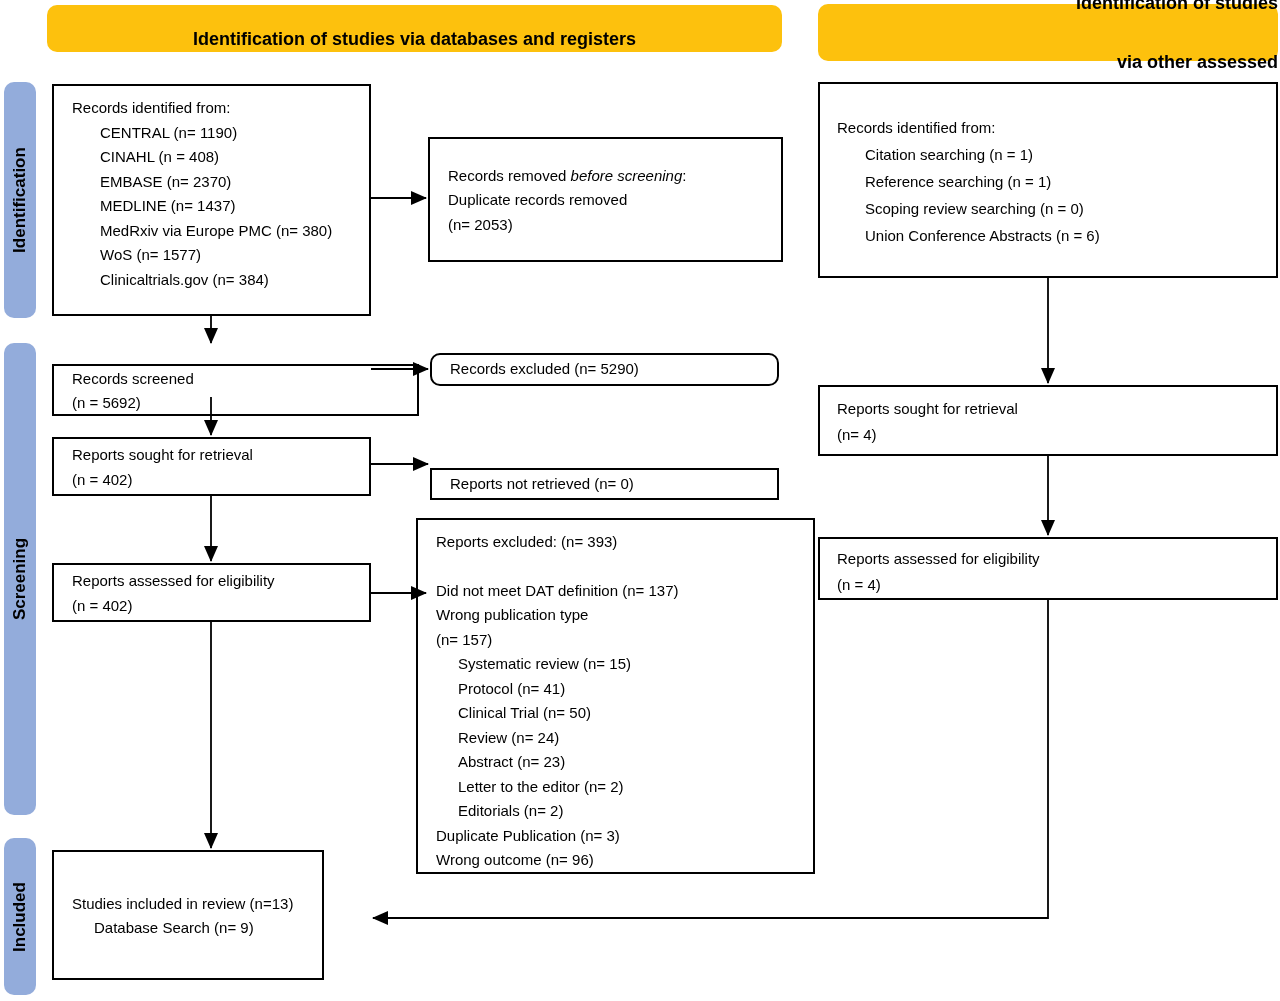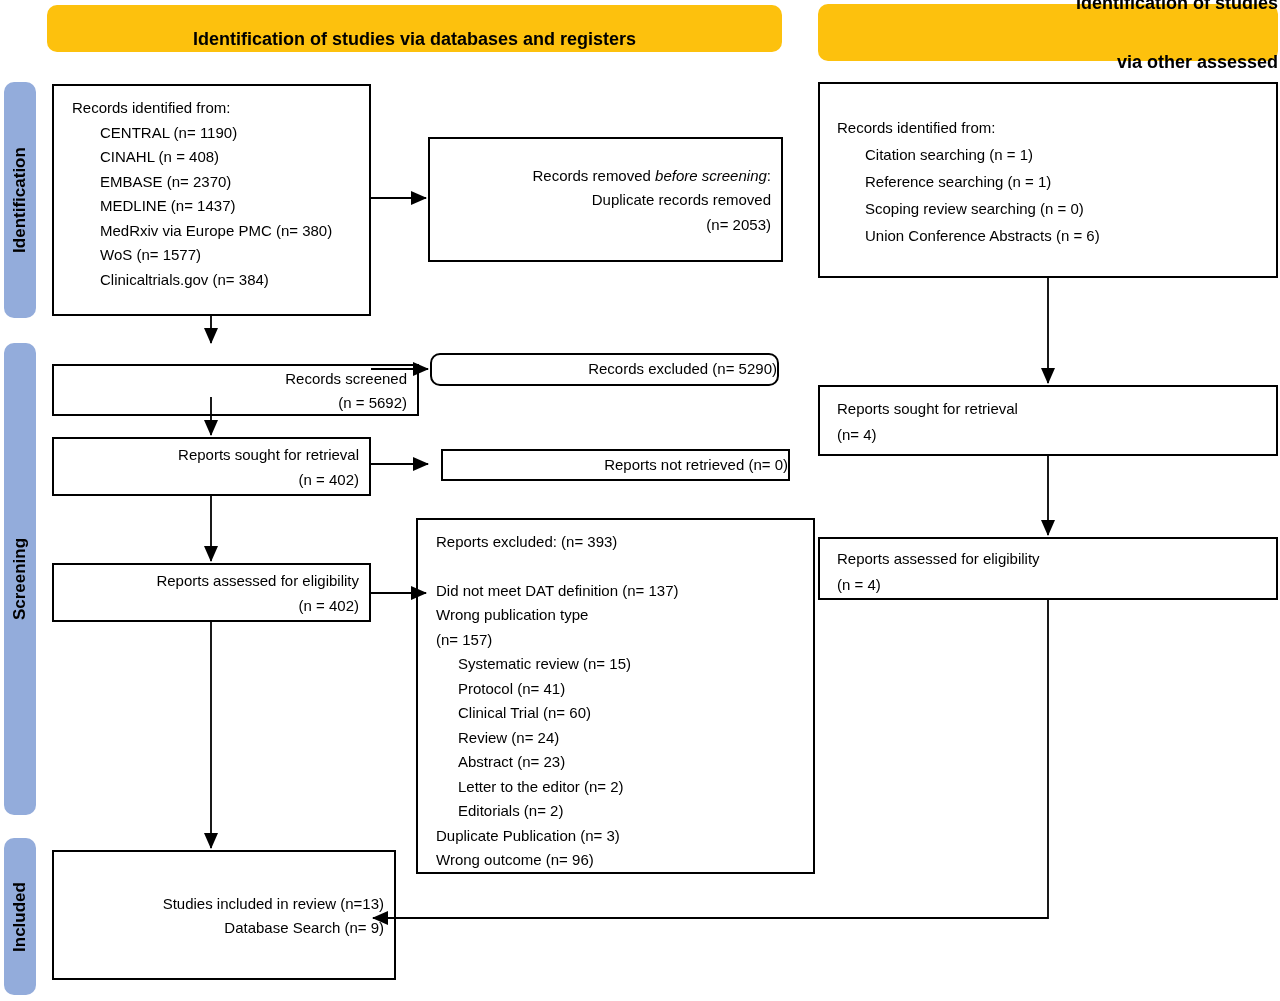--- a/index.html
+++ b/index.html
@@ -37,21 +37,21 @@
     font-weight:bold;font-size:17px;
   }
   .box{
     position:absolute;
     box-sizing:border-box;
     border:2px solid var(--line-black);
     background:#fff;
     font-size:15px;line-height:24.5px;
   }
   .pad{padding:10px 10px 8px 18px;}
-  .vcenter{display:flex;flex-direction:column;justify-content:center;text-align:right;}
+  .vcenter{display:flex;flex-direction:column;justify-content:center;}
   .ind1{padding-left:28px;}
   .ind2{padding-left:22px;}
   .gap{height:24px;}
   #arrows{position:absolute;left:0;top:0;pointer-events:none;}
   .it{font-style:italic;}
 </style>
 </head>
 <body>
 
 <div id="page">
@@ -93,48 +93,48 @@
   <div class="box pad vcenter" style="left:52px;top:437px;width:319px;height:59px;">
     <div>Reports sought for retrieval</div>
     <div>(n = 402)</div>
   </div>
 
   <div class="box pad vcenter" style="left:52px;top:563px;width:319px;height:59px;">
     <div>Reports assessed for eligibility</div>
     <div>(n = 402)</div>
   </div>
 
-  <div class="box pad vcenter" style="left:52px;top:850px;width:344px;height:130px;">
+  <div class="box pad vcenter" style="left:52px;top:850px;width:272px;height:130px;">
     <div>Studies included in review (n=13)</div>
     <div class="ind2">Database Search (n= 9)</div>
   </div>
 
   <div class="box pad vcenter" style="left:428px;top:137px;width:355px;height:125px;">
     <div><span>Records removed </span><span class="it">before screening</span><span>:</span></div>
     <div>Duplicate records removed</div>
     <div>(n= 2053)</div>
   </div>
 
   <div class="box vcenter" style="left:430px;top:353px;width:349px;height:33px;padding-left:18px;border-radius:10px;">
     <div>Records excluded (n= 5290)</div>
   </div>
 
-  <div class="box vcenter" style="left:430px;top:449px;width:349px;height:32px;padding-left:18px;margin-left:11px;">
+  <div class="box vcenter" style="left:430px;top:468px;width:349px;height:32px;padding-left:18px;">
     <div>Reports not retrieved (n= 0)</div>
   </div>
 
   <div class="box pad" style="left:416px;top:518px;width:399px;height:356px;">
     <div>Reports excluded: (n= 393)</div>
     <div class="gap"></div>
     <div>Did not meet DAT definition (n= 137)</div>
     <div>Wrong publication type</div>
     <div>(n= 157)</div>
     <div class="ind2">Systematic review (n= 15)</div>
     <div class="ind2">Protocol (n= 41)</div>
-    <div class="ind2">Clinical Trial (n= 60)</div>
+    <div class="ind2">Clinical Trial (n= 50)</div>
     <div class="ind2">Review (n= 24)</div>
     <div class="ind2">Abstract (n= 23)</div>
     <div class="ind2">Letter to the editor (n= 2)</div>
     <div class="ind2">Editorials (n= 2)</div>
     <div>Duplicate Publication (n= 3)</div>
     <div>Wrong outcome (n= 96)</div>
   </div>
 
   <div class="box" style="left:818px;top:82px;width:460px;height:196px;padding:30px 10px 8px 17px;line-height:27px;">
     <div>Records identified from:</div>

